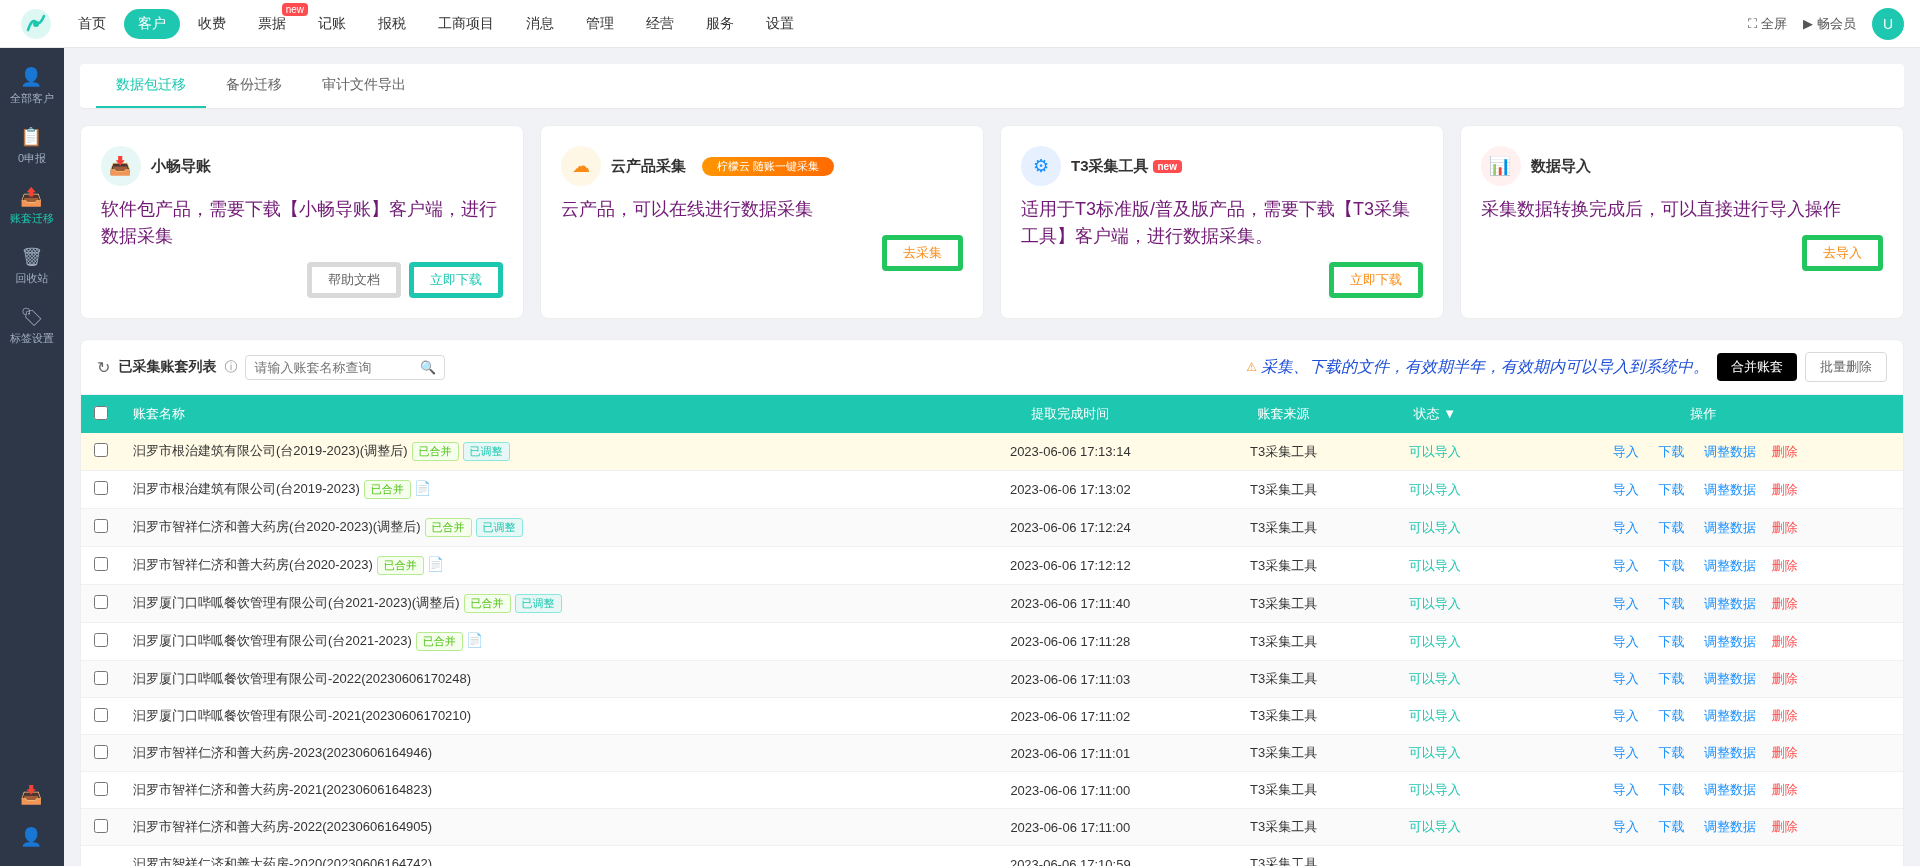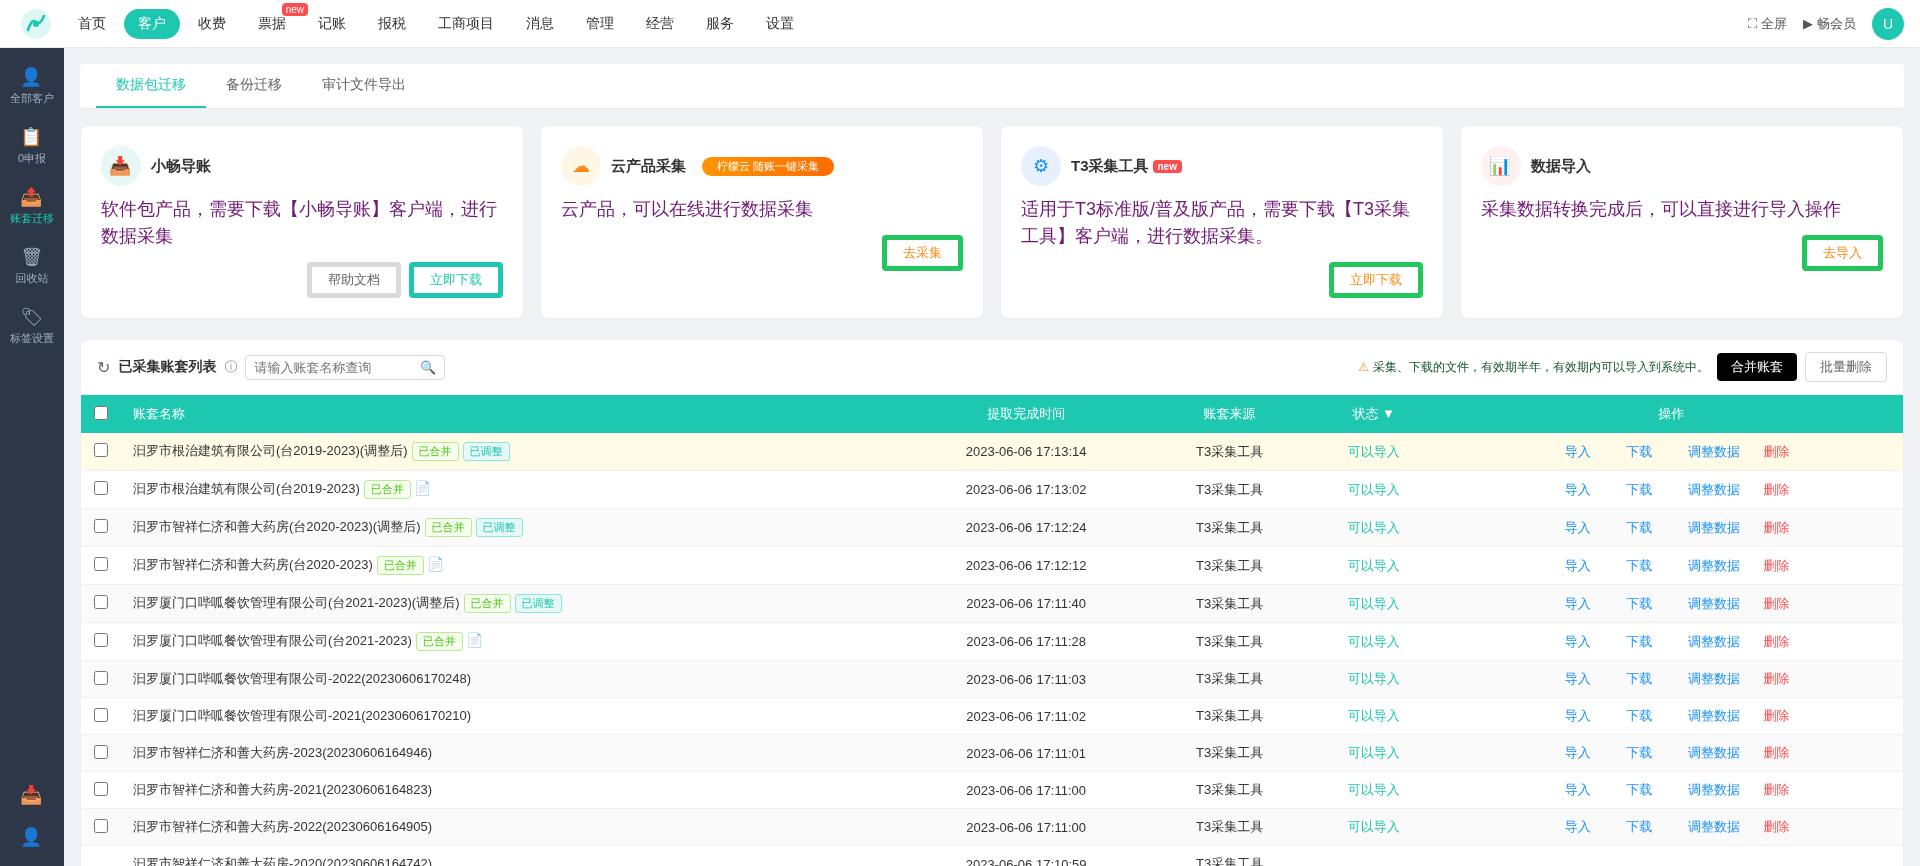--- a/index.html
+++ b/index.html
@@ -102,21 +102,21 @@
     .data-table tbody tr:nth-child(odd) { background: #fafafa; }
     .data-table tbody tr:nth-child(even) { background: #fff; }
     .data-table tbody tr:first-child { background: #fffbe6; }
     .data-table tbody td { padding: 9px 12px; font-size: 13px; text-align: center; color: #333; }
     .data-table tbody td:nth-child(2) { text-align: left; }
     .checkbox { width: 14px; height: 14px; cursor: pointer; }
     .tag { display: inline-block; font-size: 11px; padding: 1px 6px; border-radius: 3px; margin-left: 4px; }
     .tag-green { background: #f6ffed; color: #52c41a; border: 1px solid #b7eb8f; }
     .tag-teal { background: #e6f7f5; color: #1ec8b0; border: 1px solid #87e8de; }
     .status-ok { color: #1ec8b0; }
-    .action-link { color: #1890ff; cursor: pointer; margin: 0 16px; font-size: 13px; }
+    .action-link { color: #1890ff; cursor: pointer; margin: 0 8px; font-size: 13px; }
     .action-del { color: #ff4d4f; cursor: pointer; margin: 15px 4px; font-size: 13px; }
     .icon-small { font-size: 14px; color: #999; cursor: pointer; margin-left: 4px; }
 
     
     ::-webkit-scrollbar { width: 6px; height: 6px; }
     ::-webkit-scrollbar-track { background: #f1f1f1; }
     ::-webkit-scrollbar-thumb { background: #ccc; border-radius: 3px; }
 
     .table-wrapper { overflow-y: auto; max-height: calc(100vh - 330px); }
   </style>
@@ -277,21 +277,21 @@
         <span class="table-title">已采集账套列表</span>
         <span style="color:#999;cursor:pointer;">ⓘ</span>
         <div class="search-box">
           <input type="text" id="search-input" placeholder="请输入账套名称查询" style="">
           <span class="search-icon">🔍</span>
         </div>
       </div>
       <div class="toolbar-right">
         <span class="info-text">
           <span>⚠</span>
-          <span style="font-size:12px;color:#14532d;">采集、下载的文件，有效期半年，有效期内可以导入到系统中。</span>
+          <span style="font-size:16px;color:#1d4ed8;font-style:italic;">采集、下载的文件，有效期半年，有效期内可以导入到系统中。</span>
         </span>
         <button class="btn-merge">合并账套</button>
         <button class="btn-delete">批量删除</button>
       </div>
     </div>
 
     <div class="table-wrapper">
       <table class="data-table">
         <thead>
           <tr id="table-header-row">

